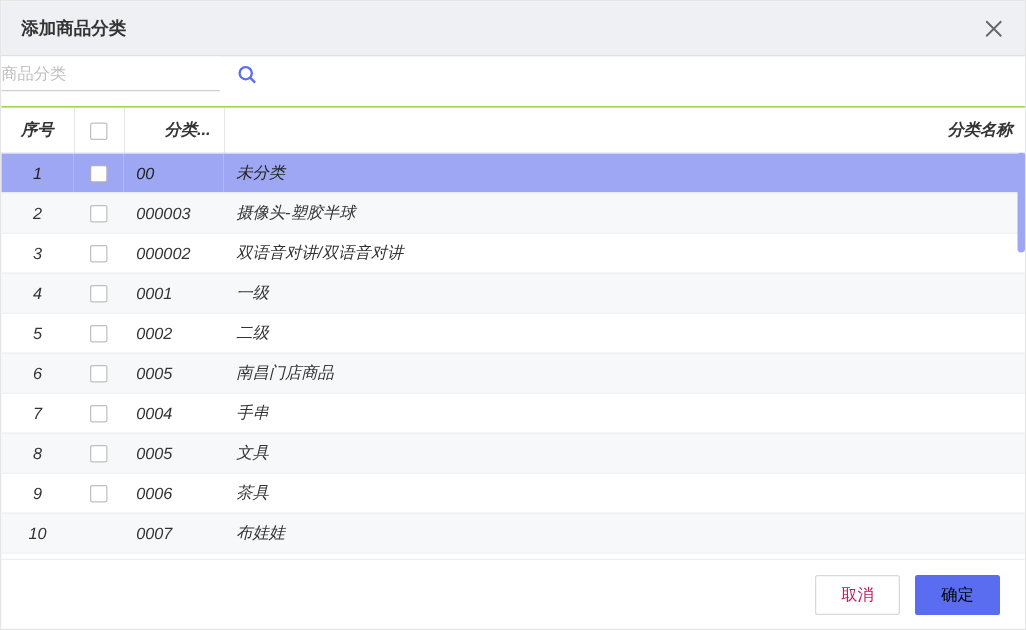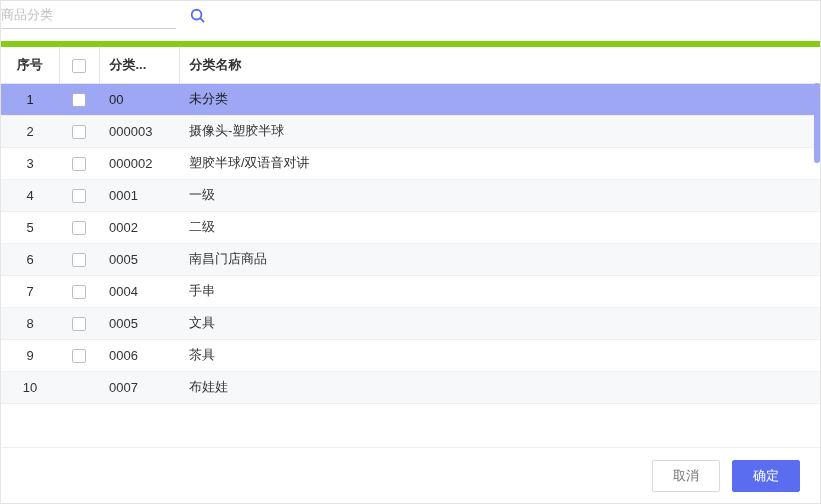--- a/index.html
+++ b/index.html
@@ -83,36 +83,37 @@
     .search-icon svg {
       width: 15px;
       height: 15px;
       stroke: #5a6df0;
       stroke-width: 2;
       fill: none;
     }
     .table-wrap {
       flex: 1;
       overflow: hidden;
-      border-top: 6px solid #84cc16;
+      border-top: 1px solid #84cc16;
       position: relative;
+      font-style: italic;
     }
     .table-scroll {
       height: 100%;
       overflow-y: auto;
     }
     table {
       width: 100%;
       border-collapse: collapse;
       table-layout: fixed;
     }
     thead th {
       height: 36px;
       background: #fff;
-      text-align: left;
+      text-align: right;
       font-weight: 600;
       color: #333;
       padding: 0 10px;
       border-bottom: 1px solid #e5e5e5;
       position: sticky;
       top: 0;
       z-index: 1;
     }
     thead th + th {
       border-left: 1px solid #e5e5e5;
@@ -158,42 +159,50 @@
       border-top: 1px solid #eee;
     }
     .btn {
       height: 32px;
       padding: 0 20px;
       font-size: 13px;
       border-radius: 2px;
       cursor: pointer;
       border: 1px solid #d9d9d9;
       background: #fff;
-      color: #737373;
+      color: #be185d;
     }
     .btn-primary {
       background: #5a6df0;
       border-color: #5a6df0;
-      color: #ffffff;
+      color: #000000;
     }
     .scroll-indicator {
       position: absolute;
       top: 36px;
       right: 0;
       width: 6px;
       height: 80px;
       background: #9ea7f3;
       border-radius: 3px;
     }
   </style>
 </head>
 <body>
 
 <div class="modal">
 
+  <div class="modal-header">
+    <div class="modal-title">添加商品分类</div>
+    <div class="close-btn">
+      <svg viewBox="0 0 14 14">
+          <path d="M1 1 L13 13 M13 1 L1 13" fill="none"></path>
+        </svg>
+    </div>
+  </div>
 
   <div class="modal-body">
 
     <div class="search-row">
       <input class="search-input" placeholder="商品分类" style="">
       <span class="search-icon">
         <svg viewBox="0 0 16 16">
             <circle cx="7" cy="7" r="5.2"></circle>
             <path d="M11 11 L15 15"></path>
           </svg>
@@ -229,21 +238,21 @@
               <tr class="alt">
                 <td class="col-seq">2</td>
                 <td class="col-chk"><span class="chk-box"></span></td>
                 <td class="col-code">000003</td>
                 <td class="col-name">摄像头-塑胶半球</td>
               </tr>
               <tr>
                 <td class="col-seq">3</td>
                 <td class="col-chk"><span class="chk-box"></span></td>
                 <td class="col-code">000002</td>
-                <td class="col-name">塑胶半球/双语音对讲</td>
+                <td class="col-name">双语音对讲/双语音对讲</td>
               </tr>
               <tr class="alt">
                 <td class="col-seq">4</td>
                 <td class="col-chk"><span class="chk-box"></span></td>
                 <td class="col-code">0001</td>
                 <td class="col-name">一级</td>
               </tr>
               <tr>
                 <td class="col-seq">5</td>
                 <td class="col-chk"><span class="chk-box"></span></td>

